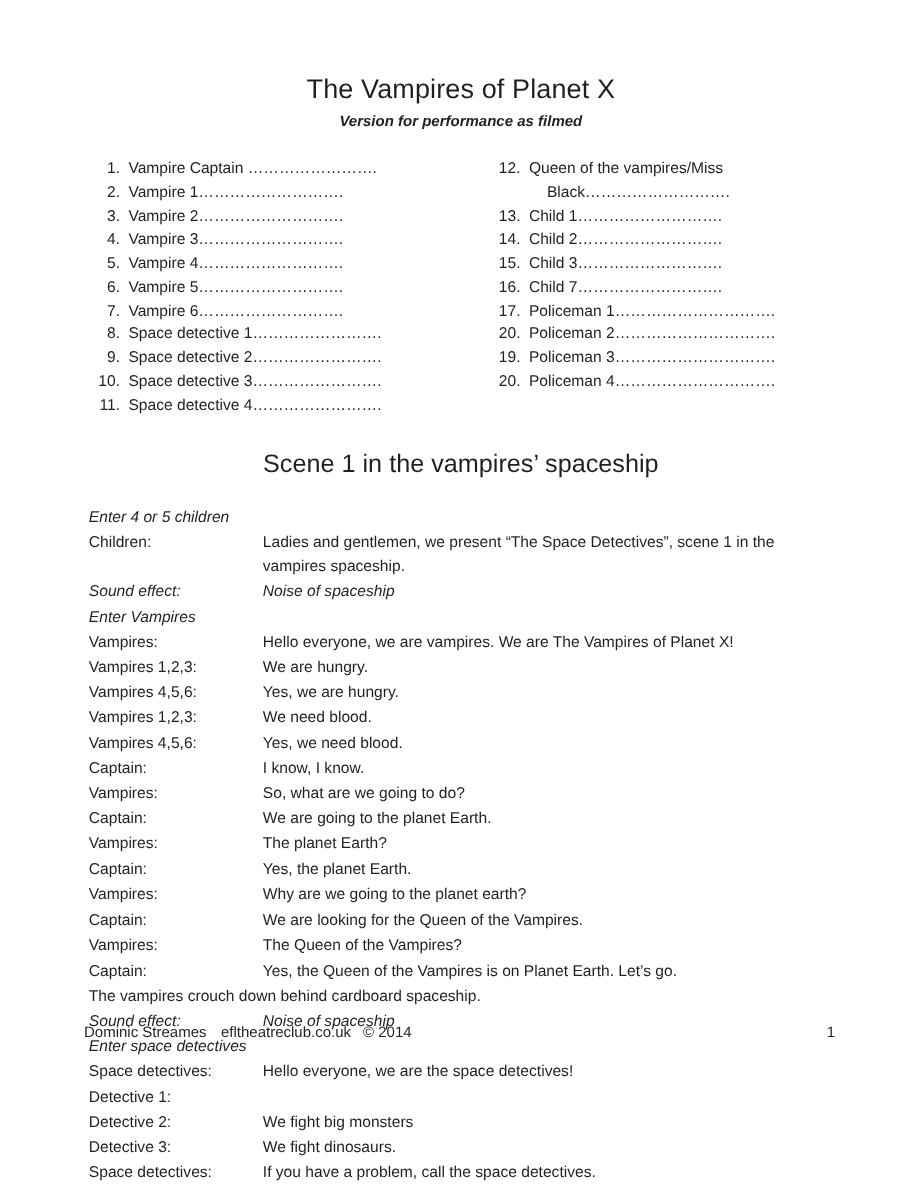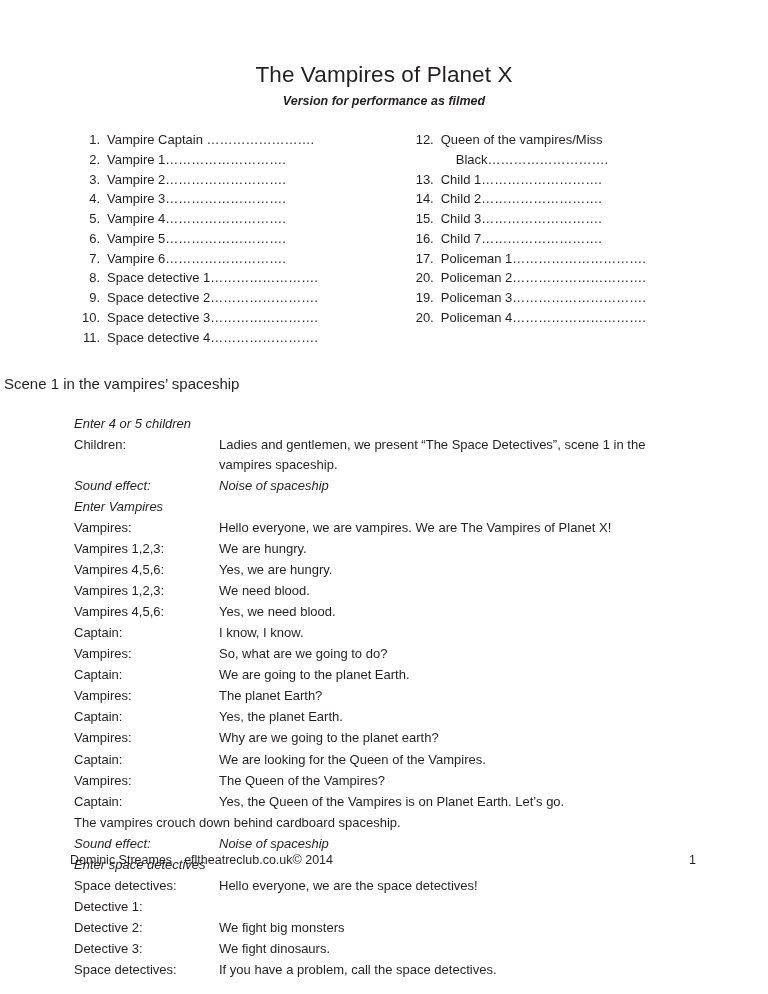--- a/index.html
+++ b/index.html
@@ -68,22 +68,22 @@
   }
   .cast-name {
     overflow: hidden;
     text-overflow: clip;
     text-align: right;
   }
   .cast-sub {
     padding-left: 48px;
   }
   .scene-title {
-    text-align: left;
-    font-size: 15px;
+    text-align: center;
+    font-size: 21px;
     margin: 28px 0 16px 0;
     font-weight: normal;
   }
   .script {
     margin-top: 22px;
     padding: 0 72px 0 70px;
     font-size: 13px;
     line-height: 1.54;
   }
   .line {
@@ -110,21 +110,21 @@
     bottom: 36px;
     width: 768px;
     padding: 0 72px 0 70px;
     box-sizing: border-box;
     font-size: 12.5px;
     display: flex;
     align-items: baseline;
   }
   .footer-author { margin-right: 12px; }
   .footer-site { margin-right: 0; }
-  .footer-copy { margin-left: 0; }
+  .footer-copy { margin-left: 10px; }
   .footer-spacer { flex: 1 1 auto; }
   .footer-page { }
 </style>
 </head>
 <body>
 
 <div class="page">
 
   <h1 class="doc-title">The Vampires of Planet X</h1>
   <div class="doc-subtitle">Version for performance as filmed</div>

